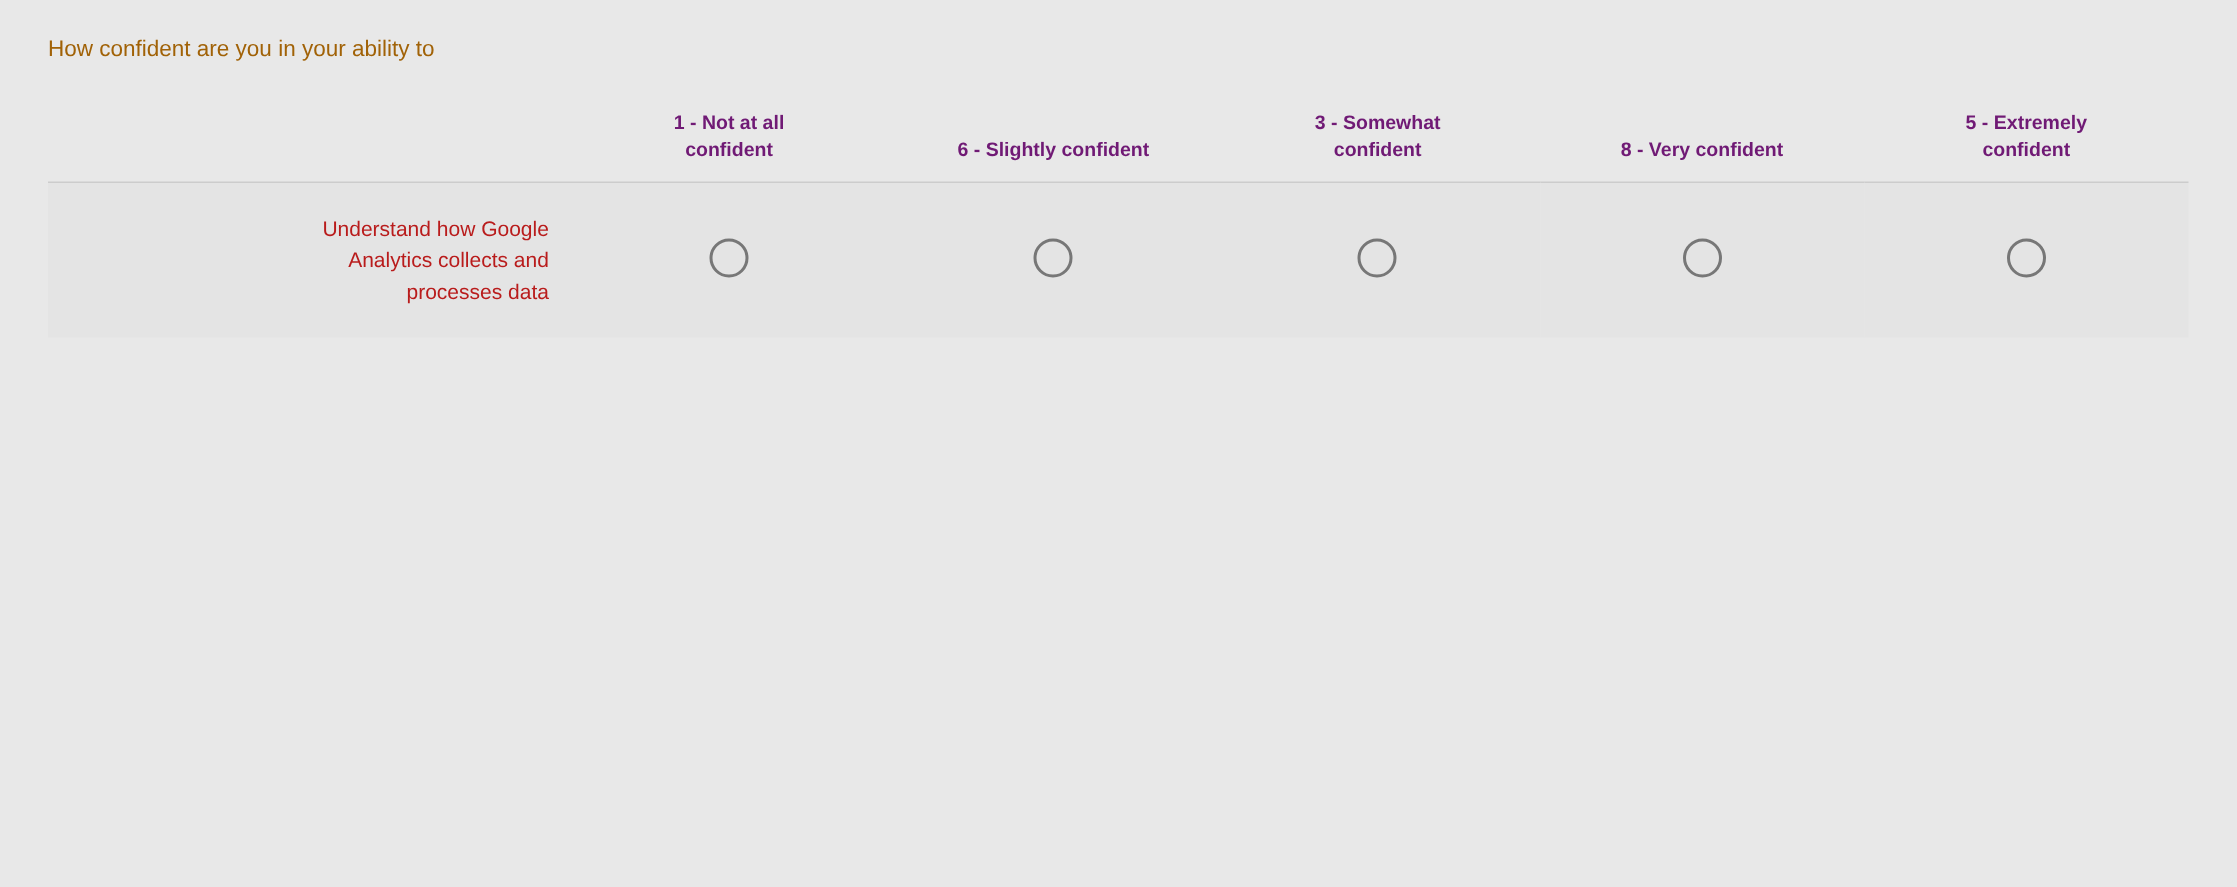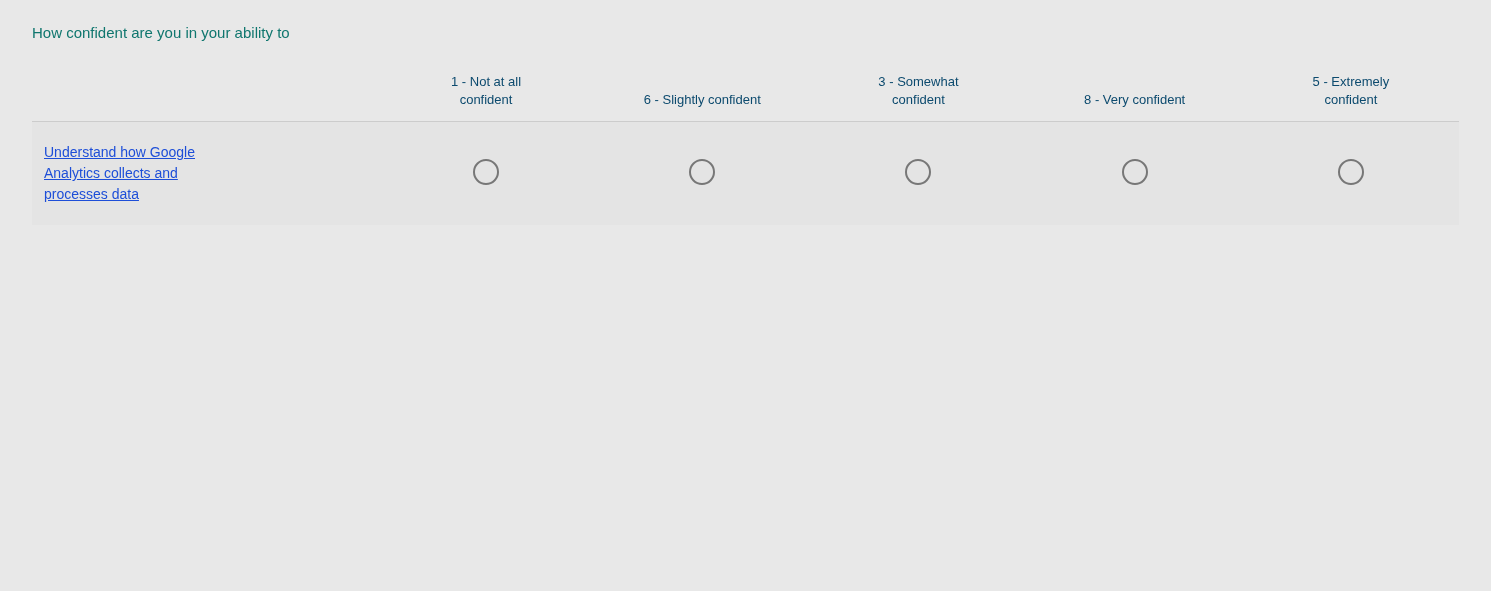--- a/index.html
+++ b/index.html
@@ -16,60 +16,59 @@
       width: 1491px;
       min-height: 591px;
     }
 
     .container {
       padding: 24px 32px;
     }
 
     .question-title {
       font-size: 15px;
-      color: #0f766e;
+      color: #a16207;
       margin-bottom: 24px;
     }
 
     .matrix-table {
       width: 100%;
       border-collapse: collapse;
     }
 
     .matrix-table th {
       text-align: center;
-      font-weight: normal;
+      font-weight: bold;
       font-size: 13px;
-      color: #0c4a6e;
+      color: #701a75;
       padding: 8px 12px;
       vertical-align: bottom;
       line-height: 1.4;
       width: 200px;
     }
 
     .matrix-table th.row-header {
       width: 320px;
       text-align: left;
     }
 
     .matrix-table td {
       text-align: center;
       padding: 16px 12px;
       vertical-align: middle;
       border-top: 1px solid #ccc;
     }
 
     .matrix-table td.row-label {
-      text-align: left;
+      text-align: right;
       font-size: 14px;
-      color: #1d4ed8;
+      color: #b91c1c;
       padding: 20px 12px;
       line-height: 1.5;
       vertical-align: middle;
-      text-decoration: underline;
     }
 
     .matrix-table thead tr th {
       border-bottom: 1px solid #ccc;
       padding-bottom: 12px;
     }
 
     .radio-circle {
       display: inline-block;
       width: 26px;

